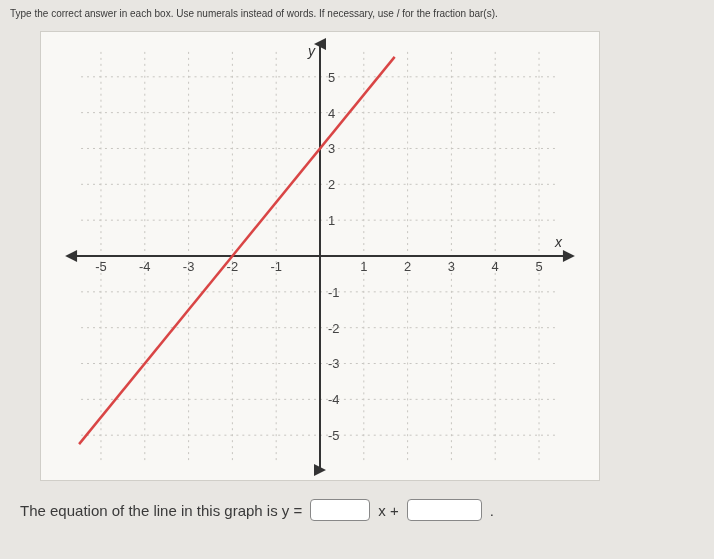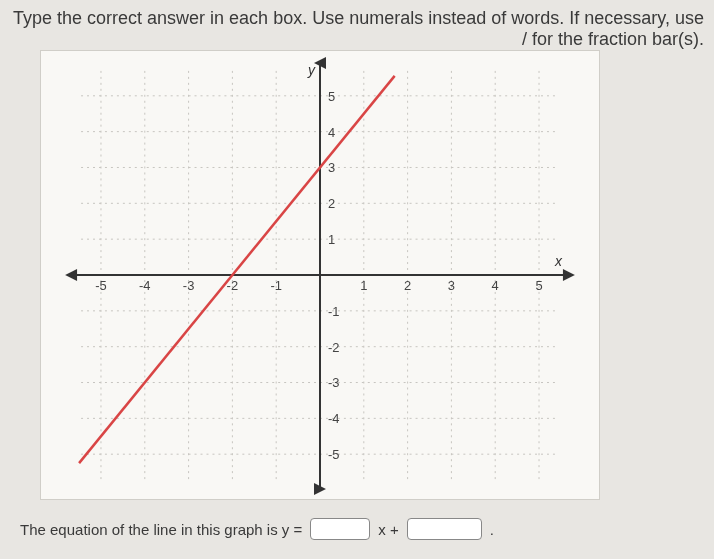--- a/index.html
+++ b/index.html
@@ -5,22 +5,22 @@
     * { margin: 0; padding: 0; box-sizing: border-box; }
     body {
       font-family: Arial, sans-serif;
       background: #e8e6e2;
       width: 714px;
       height: 559px;
       padding: 8px 10px;
       color: #3a3a3a;
     }
     .instructions {
-      font-size: 18px;
-      text-align: right;
+      font-size: 10px;
+      margin-bottom: 12px;
     }
     .chart-container {
       width: 560px;
       height: 450px;
       background: #f9f8f5;
       border: 1px solid #d0cec8;
       position: relative;
       margin-left: 30px;
       margin-bottom: 18px;
     }

